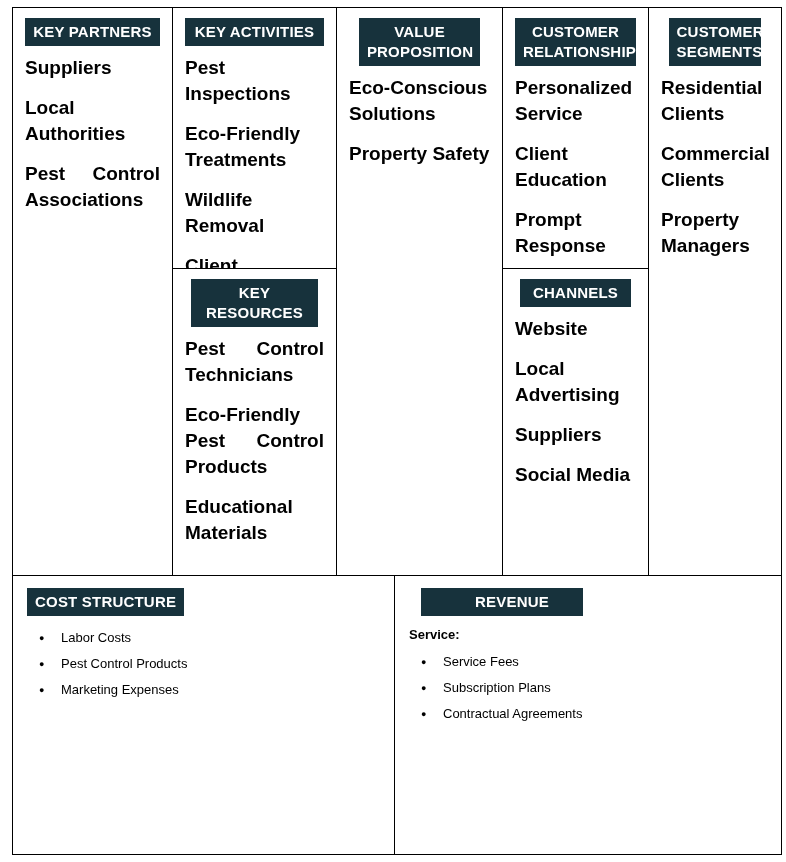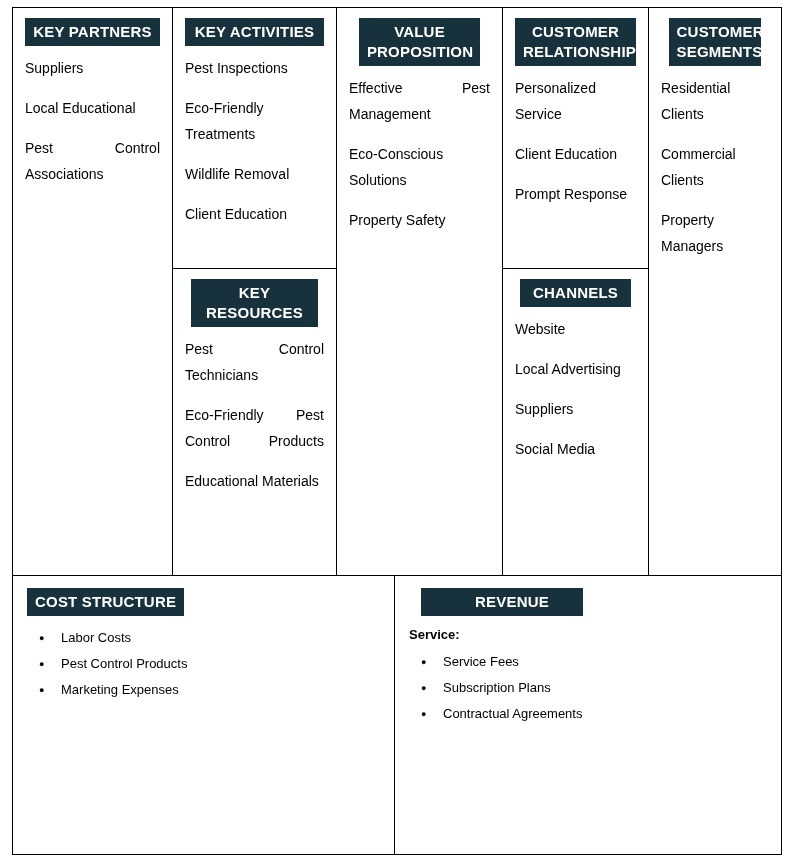--- a/index.html
+++ b/index.html
@@ -80,24 +80,25 @@
   .chip.fit {
     display: inline-block;
     margin-bottom: 9px;
   }
   .chip.wide  { width: 100%; }
   .chip.inset { width: 86%; margin-left: auto; margin-right: auto; }
   .chip.inset-sm { width: 92%; margin-left: auto; margin-right: auto; }
 
   
   .items {
-    font-size: 14px;
+    font-size: 19px;
     line-height: 26px;
     text-align: justify;
     text-justify: inter-word;
+    font-weight: bold;
   }
   .item {
     margin: 0 0 14px 0;
     text-align: justify;
     text-align-last: left;
   }
   .item.justify-all { text-align-last: justify; }
   .item:last-child { margin-bottom: 0; }
 
   
@@ -145,21 +146,21 @@
 
 <div id="canvas">
 
   <div class="top-row">
 
     <div class="col col-key-partners divided">
       <div class="cell full">
         <div class="chip wide">KEY PARTNERS</div>
         <div class="items">
           <p class="item">Suppliers</p>
-          <p class="item">Local Educational</p>
+          <p class="item">Local Authorities</p>
           <p class="item justify-all">Pest Control Associations</p>
         </div>
       </div>
     </div>
 
     <div class="col col-key-activities divided">
       <div class="cell half-top">
         <div class="chip wide">KEY ACTIVITIES</div>
         <div class="items">
           <p class="item">Pest Inspections</p>
@@ -176,21 +177,20 @@
           <p class="item">Educational Materials</p>
         </div>
       </div>
     </div>
 
     <div class="col col-value-proposition divided">
       <div class="cell full">
         <div class="chip inset">VALUE
 PROPOSITION</div>
         <div class="items">
-          <p class="item justify-all">Effective Pest Management</p>
           <p class="item">Eco-Conscious Solutions</p>
           <p class="item">Property Safety</p>
         </div>
       </div>
     </div>
 
     <div class="col col-customer-relationships divided">
       <div class="cell half-top">
         <div class="chip wide">CUSTOMER
 RELATIONSHIPS</div>

